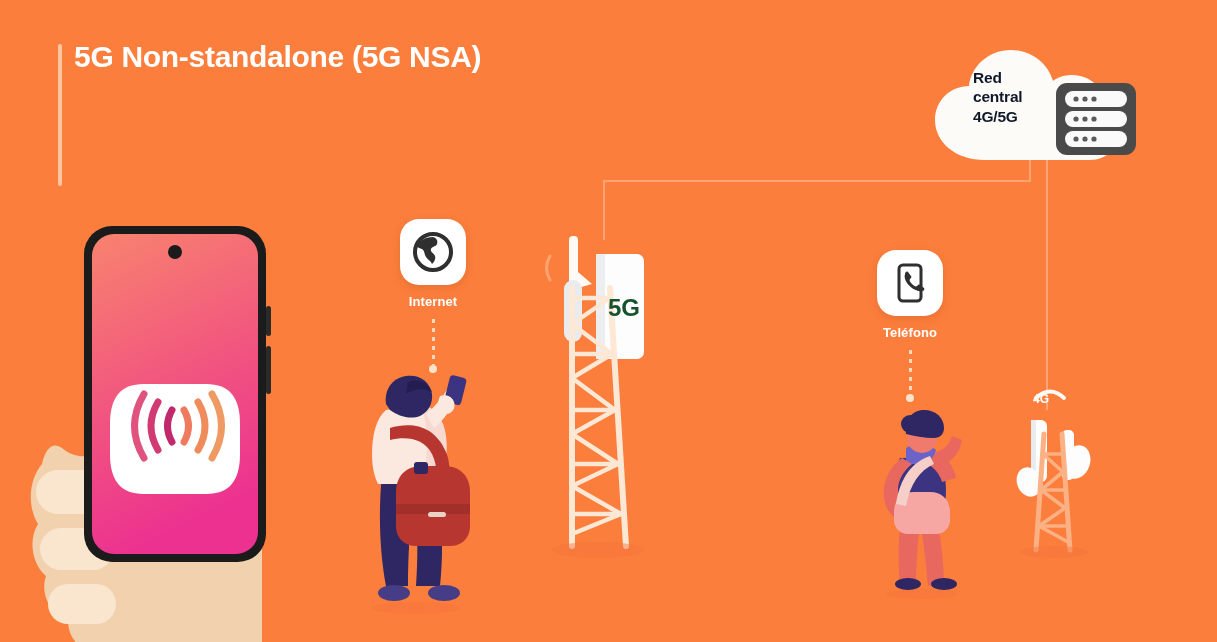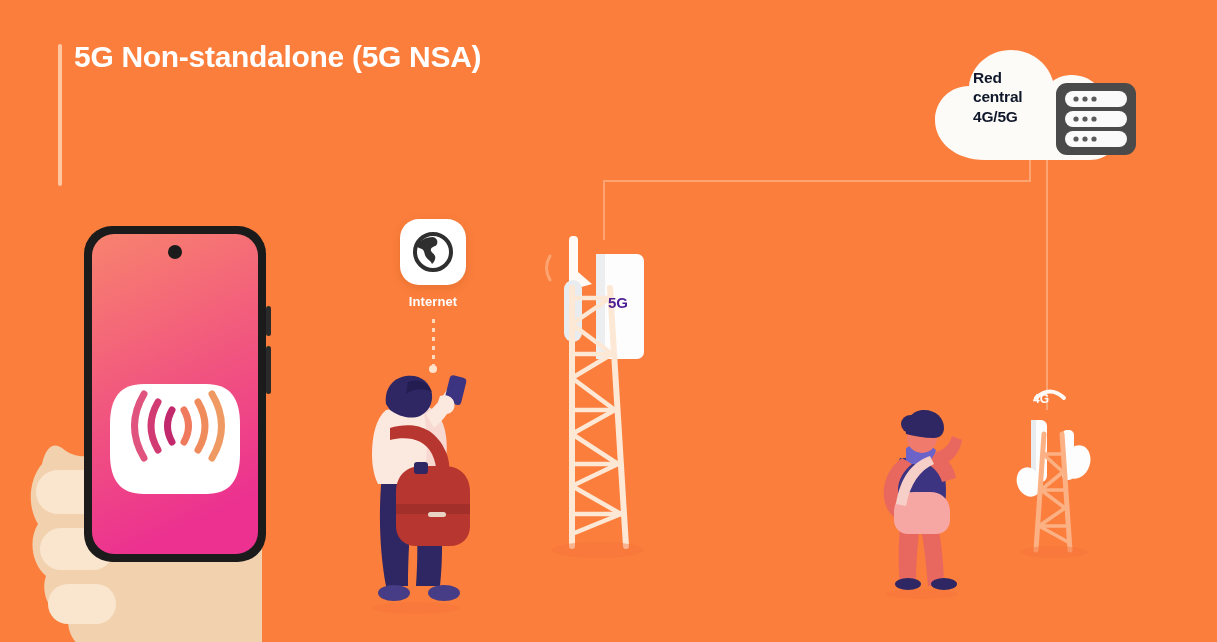--- a/index.html
+++ b/index.html
@@ -72,21 +72,21 @@
   #internet-group .dotline{height:46px;}
   #telefono-group{left:877px;top:250px;width:66px;}
   #telefono-group .dotline{height:44px;}
 
   
   #tower-5g{left:536px;top:228px;}
   #tower-4g{left:1004px;top:374px;}
   .tower-tag{
     position:absolute;font-weight:bold;color:#ffffff;
   }
-  #tag-5g{left:608px;top:294px;font-size:15px;color:#4c1d95;}
+  #tag-5g{left:608px;top:294px;font-size:24px;color:#14532d;}
   #tag-4g{left:1033px;top:392px;font-size:12px;}
 
   
   #hand-phone{left:22px;top:214px;}
   #person-walking{left:352px;top:362px;}
   #person-calling{left:866px;top:404px;}
 </style>
 </head>
 <body>
 
@@ -138,20 +138,32 @@
         <circle cx="21" cy="21" r="18" fill="none" stroke="#2f2f2f" stroke-width="4"></circle>
         <path fill="#2f2f2f" d="M21,6 c4,1 5,4 4,7 c-1,3 -5,2 -6,5 c-1,3 3,4 4,7 c1,3 -1,6 -3,8
           c-1,-3 -4,-4 -6,-7 c-2,-3 -1,-6 -4,-8 c-2,-1 -4,-1 -5,-3 c2,-5 8,-9 16,-9 Z"></path>
       </svg>
     </div>
     <div class="tile-label">Internet</div>
     <div class="dotline"></div>
     <div class="dot-end"></div>
   </div>
 
+  <div class="tile-group" id="telefono-group">
+    <div class="tile">
+      <svg width="42" height="42" viewBox="0 0 42 42">
+        <rect x="10" y="3" width="22" height="36" rx="4" fill="none" stroke="#2f2f2f" stroke-width="3"></rect>
+        <path fill="#2f2f2f" d="M16,12 c0,-2 2,-3 3,-2 l3,4 c1,1 0,2 -1,3 c-1,1 0,3 2,5 c2,2 4,3 5,2
+          c1,-1 2,-2 3,-1 l4,3 c1,1 0,3 -2,3 c-6,1 -12,-4 -15,-8 c-2,-3 -3,-6 -2,-9 Z"></path>
+      </svg>
+    </div>
+    <div class="tile-label">Teléfono</div>
+    <div class="dotline"></div>
+    <div class="dot-end"></div>
+  </div>
 
   <svg class="abs" id="tower-5g" width="140" height="330" viewBox="0 0 140 330">
     <path d="M14,28 q-7,12 0,24" fill="none" stroke="#fda472" stroke-width="3" stroke-linecap="round"></path>
     <rect x="33" y="8" width="9" height="50" rx="4" fill="#fffaf5"></rect>
     <path d="M42,44 l14,12 l-14,4 Z" fill="#fffaf5"></path>
     <rect x="28" y="52" width="18" height="62" rx="9" fill="#e9ecef"></rect>
     <rect x="60" y="26" width="48" height="105" rx="7" fill="#fdfdfd"></rect>
     <rect x="60" y="26" width="9" height="105" fill="#eceef0"></rect>
     <g stroke="#fde8d6" stroke-width="6" stroke-linecap="round" fill="none">
       <line x1="36" y1="60" x2="36" y2="318"></line>

